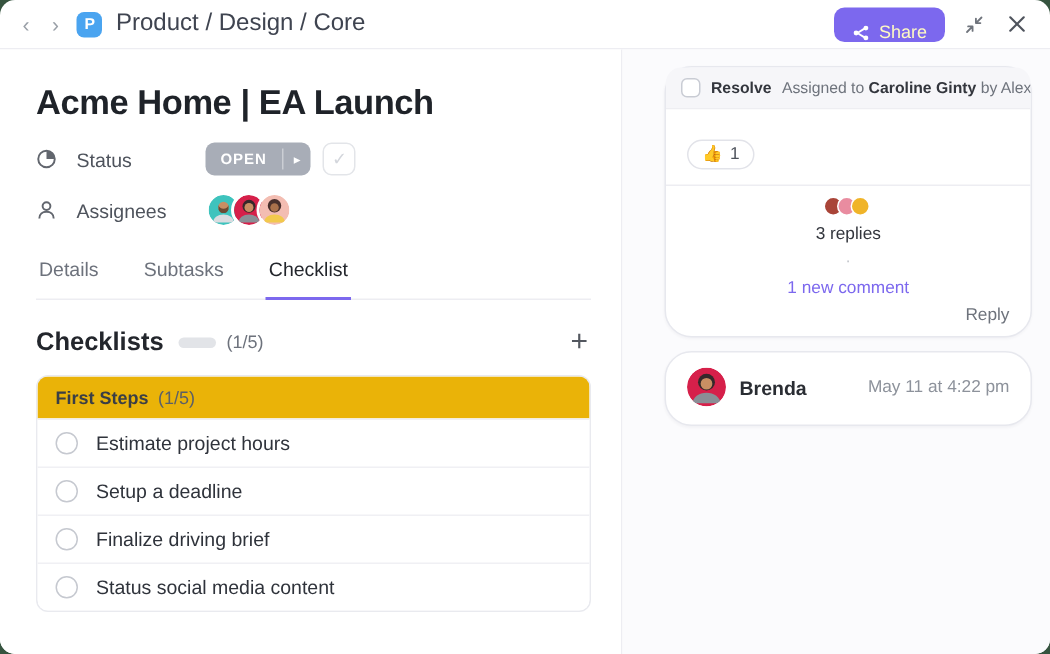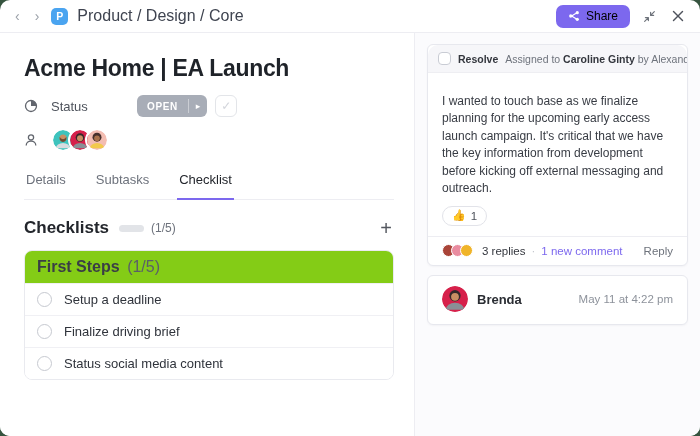--- a/index.html
+++ b/index.html
@@ -9,22 +9,22 @@
             display:flex; flex-direction:column; }
 
   
   .topbar { flex:0 0 33px; display:flex; align-items:center; gap:9px; padding:0 12px;
             border-bottom:1px solid #ededf2; }
   .nav-arrow { color:#9aa0a8; font-size:14px; line-height:1; padding:2px 3px; cursor:default; }
   .p-badge { width:17px; height:17px; border-radius:5px; background:#4aa4f0; color:#fff;
              font-size:10.5px; font-weight:bold; display:flex; align-items:center; justify-content:center; }
   .breadcrumb { font-size:16px; color:#3f4450; }
   .tb-spacer { flex:1; }
-  .share-btn { background:#7c68ee; color:#000000; font-size:12px; font-weight:500; border:none;
-               border-radius:7px; height:23px; padding:0 12px; display:flex; align-items:center; gap:6px; }
+  .share-btn { background:#7c68ee; color:#fef9c3; font-size:12px; font-weight:500; border:none;
+               border-radius:7px; height:23px; padding:0 12px; display:flex; align-items:flex-end; gap:6px; }
   .icon-btn { display:flex; align-items:center; justify-content:center; width:20px; height:20px; color:#6f747c; }
 
   
   .main { flex:1; display:flex; min-height:0; }
   .left { flex:1; min-width:0; padding:14px 20px 0 24px; border-right:1px solid #ededf2; background:#fff; }
   .right { flex:0 0 285px; background:#fbfbfd; padding:11px 12px; overflow:hidden; }
 
   
   .task-title { margin-top:8px; font-size:23px; font-weight:700; color:#1f2329; letter-spacing:-0.3px; }
   .fields { margin-top:12px; display:flex; flex-direction:column; gap:10px; }
@@ -49,45 +49,45 @@
   .tab.active { color:#23262c; font-weight:500; border-bottom:2px solid #7c68ee; margin-bottom:-1px; }
 
   .cl-head { margin-top:18px; display:flex; align-items:center; }
   .cl-title { font-size:17px; font-weight:700; color:#23262c; }
   .progress { width:25px; height:7px; border-radius:4px; background:#e2e4e8; margin-left:10px; overflow:hidden; }
   .progress-fill { width:40%; height:100%; background:#2fb344; border-radius:4px; }
   .cl-count { font-size:12px; color:#6d727c; margin-left:7px; }
   .add-btn { margin-left:auto; font-size:20px; font-weight:300; color:#53575f; line-height:1; padding:0 2px; }
 
   .cl-card { margin-top:12px; border:1px solid #e9eaef; border-radius:8px; overflow:hidden; background:#fff; }
-  .cl-card-head { background:#84cc16; padding:7px 12px; font-size:16px; }
+  .cl-card-head { background:#eab308; padding:7px 12px; font-size:12px; }
   .cl-card-title { font-weight:700; color:#3a3e46; }
   .cl-card-count { color:#5a5f68; margin-left:3px; }
   .check-row { display:flex; align-items:center; padding:8px 12px; border-top:1px solid #f0f0f4;
                font-size:13px; color:#2f333b; background:#fff; }
   .radio { width:15px; height:15px; border:1.4px solid #c6c9d0; border-radius:50%; margin-right:12px; flex:none; }
 
   
-  .card { background:#fff; border:1px solid #e7e8ee; border-radius:6px; box-shadow:0 1px 2px rgba(20,20,40,0.04); }
+  .card { background:#fff; border:1px solid #e7e8ee; border-radius:18px; box-shadow:0 1px 2px rgba(20,20,40,0.04);margin-left:16px; }
   .resolve-bar { display:flex; align-items:center; gap:7px; background:#f6f6f9; border-bottom:1px solid #eeeef2;
                  padding:7px 10px; border-radius:10px 10px 0 0; white-space:nowrap; font-size:10.5px; overflow:hidden; }
   .resolve-cb { width:13px; height:13px; border:1.3px solid #c9ccd4; border-radius:4px; background:#fff; flex:none; }
   .resolve-label { font-weight:700; color:#33363d; }
   .resolve-sub { color:#6e737c; }
   .resolve-assignee { color:#33363d; font-weight:600; }
   .comment-body { padding:11px 14px 0; }
   .author-row { display:flex; align-items:center; gap:9px; }
   .avatar-26 { width:26px; height:26px; border-radius:50%; overflow:hidden; flex:none; }
   .author-name { font-size:13px; font-weight:700; color:#2a2d33; }
   .timestamp { margin-left:auto; font-size:11.5px; color:#8d929b; }
   .msg { font-size:12px; line-height:1.45; color:#383c44; margin-top:9px; }
   .reaction { display:inline-flex; align-items:center; gap:5px; border:1px solid #e2e3e9; border-radius:12px;
               padding:2px 9px 3px; margin:9px 0 10px; font-size:11.5px; color:#4e535c; background:#fff; }
   .reaction-emoji { font-size:11px; }
-  .thread-foot { display:flex; align-items:center; gap:6px; border-top:1px solid #ededf2; padding:7px 14px 8px; font-size:11.5px; }
+  .thread-foot { display:flex; align-items:center; gap:6px; border-top:1px solid #ededf2; padding:7px 14px 8px; font-size:11.5px;flex-direction:column; }
   .mini-stack { display:flex; margin-right:3px; }
   .mini { width:13px; height:13px; border-radius:50%; border:1.5px solid #fff; flex:none; }
   .mini + .mini { margin-left:-4px; }
   .mini-1 { background:#a94438; } .mini-2 { background:#e98ca0; } .mini-3 { background:#f0b429; }
   .replies-count { color:#33363d; font-weight:500; }
   .foot-dot { color:#c3c6cc; }
   .new-comment { color:#7c68ee; font-weight:500; }
   .reply-link { margin-left:auto; color:#6e737c; }
   .card2 { margin-top:9px; padding:10px 14px 12px; }
 </style>
@@ -154,20 +154,21 @@
           </span>
         </div>
 
         <div class="field">
           <span class="field-icon">
             <svg width="14" height="14" viewBox="0 0 14 14" fill="none" stroke="#62666e" stroke-width="1.3">
                 <circle cx="7" cy="4.4" r="2.6"></circle>
                 <path d="M2.2 12.6 c0-3 2.1-4.4 4.8-4.4 s4.8 1.4 4.8 4.4"></path>
               </svg>
           </span>
+          <span class="field-label">Assignees</span>
           <span class="avatar-stack">
             <span class="avatar">
               <svg viewBox="0 0 24 24">
                   <circle cx="12" cy="12" r="12" fill="#3ec3bd"></circle>
                   <circle cx="12" cy="9.5" r="4.2" fill="#c98e63"></circle>
                   <path d="M12 11 a4.2 4.2 0 0 0 4-3 v3.5 a4.2 4.2 0 0 1 -8 0 v-3.5 a4.2 4.2 0 0 0 4 3Z" fill="#6b4a33"></path>
                   <path d="M3.5 22 a8.5 6.5 0 0 1 17 0 Z" fill="#d9dce0"></path>
                 </svg>
             </span>
             <span class="avatar">
@@ -203,20 +204,24 @@
         <span class="add-btn">+</span>
       </div>
 
       <div class="cl-card">
         <div class="cl-card-head">
           <span class="cl-card-title">First Steps</span>
           <span class="cl-card-count">(1/5)</span>
         </div>
         <div class="check-row">
           <span class="radio"></span>
+          <span>Estimate project hours</span>
+        </div>
+        <div class="check-row">
+          <span class="radio"></span>
           <span>Setup a deadline</span>
         </div>
         <div class="check-row">
           <span class="radio"></span>
           <span>Finalize driving brief</span>
         </div>
         <div class="check-row">
           <span class="radio"></span>
           <span>Status social media content</span>
         </div>
@@ -228,21 +233,20 @@
       <div class="card">
         <div class="resolve-bar">
           <span class="resolve-cb"></span>
           <span class="resolve-label">Resolve</span>
           <span class="resolve-sub"><span>Assigned to</span>
             <span class="resolve-assignee">Caroline Ginty</span>
             <span>by Alexander</span></span>
         </div>
 
         <div class="comment-body">
-          <p class="msg">I wanted to touch base as we finalize planning for the upcoming early access launch campaign. It's critical that we have the key information from development before kicking off external messaging and outreach.</p>
           <span class="reaction">
             <span class="reaction-emoji">👍</span>
             <span>1</span>
           </span>
         </div>
 
         <div class="thread-foot">
           <span class="mini-stack">
             <span class="mini mini-1"></span>
             <span class="mini mini-2"></span>

